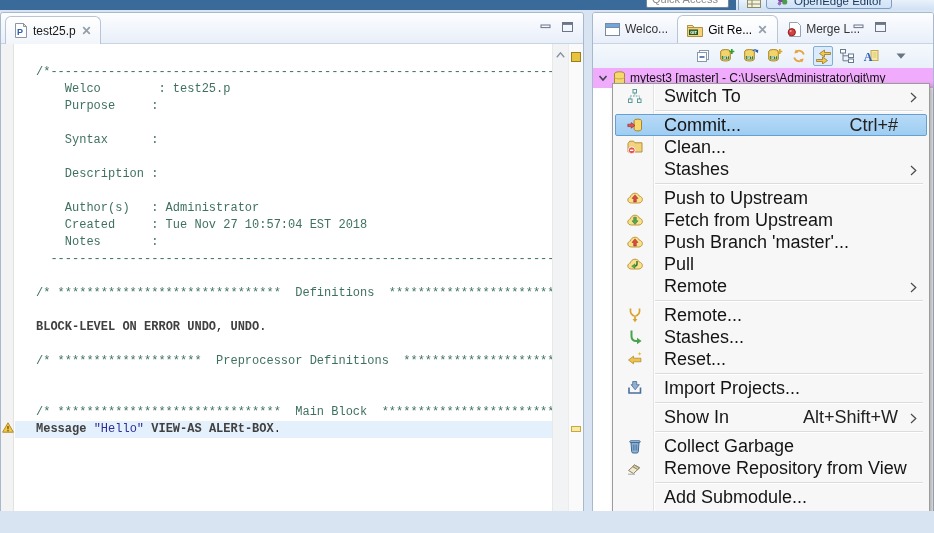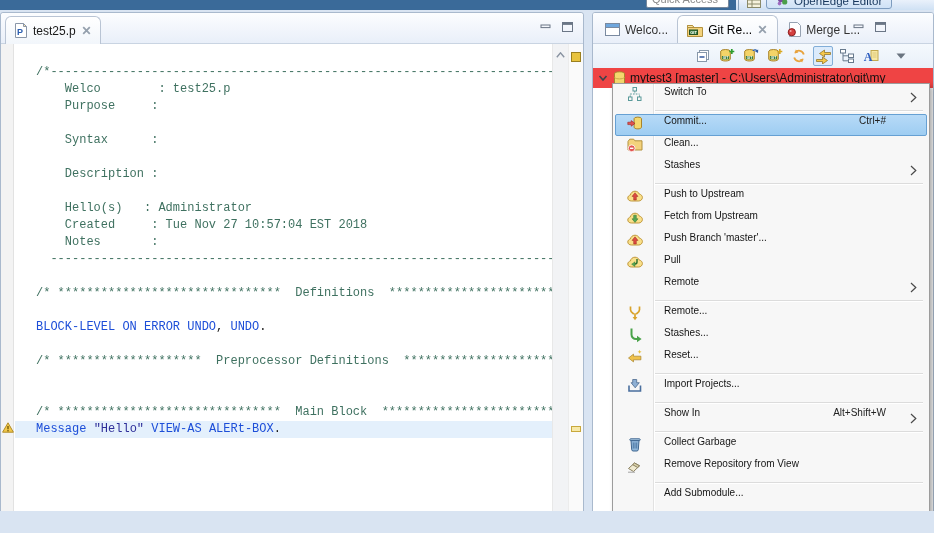--- a/index.html
+++ b/index.html
@@ -22,50 +22,50 @@
   .etab{position:absolute;left:4px;top:3px;height:28px;display:flex;align-items:center;gap:5px;padding:0 8px;background:linear-gradient(#ffffff,#f2f6fb);border:1px solid #b9c4d4;border-bottom:none;border-radius:6px 6px 0 0;font-size:12px;color:#1a1a1a;white-space:nowrap}
   .ewin{position:absolute;right:9px;top:8px;display:flex;gap:8px}
   .wbtn{width:14px;height:12px;display:flex;align-items:center;justify-content:center}
   .ebody{position:absolute;top:31px;left:0;right:0;bottom:0;background:#fff}
   .gutter{position:absolute;left:0;top:0;bottom:0;width:13px;background:#f3f3f3;border-right:1px solid #e2e2e2}
   .warning-marker{position:absolute;left:1px;top:378px;z-index:2}
   .code{position:absolute;left:14px;top:0;right:31px;bottom:0;overflow:hidden;font-family:"Liberation Mono",monospace;font-size:12px;line-height:17px;padding-top:3px}
   .code-line{height:17px;white-space:pre;padding-left:21px}
   .code-line.hl{background:#e4f0fc}
   .tok-c{color:#3f7160}
-  .tok-k{color:#1d4ed8;font-weight:normal}
+  .tok-k{color:#404040;font-weight:bold}
   .tok-s{color:#2e2e99}
   .tok-p{color:#1a1a1a}
   .vscroll{position:absolute;top:0;bottom:0;right:15px;width:16px;background:#f2f3f5;border-left:1px solid #e8e8e8;display:flex;justify-content:center;align-items:flex-start}
   .vscroll .icon{margin-top:8px}
   .overview{position:absolute;top:0;bottom:0;right:0;width:15px;background:#fafafa;border-left:1px solid #ececec}
   .ov-header{position:absolute;top:8px;left:2px;width:10px;height:10px;background:#e8c33f;border:1px solid #9a7f1f}
   .ov-warn{position:absolute;top:382px;left:2px;width:10px;height:6px;background:#f7e9a8;border:1px solid #c8a83c}
 
   
   .right-pane{position:absolute;left:592px;top:12px;width:342px;height:521px;background:#fff;border:1px solid #a9b9cd;border-radius:3px 3px 0 0;overflow:hidden}
   .rtabbar{position:relative;height:31px;background:linear-gradient(#fcfdff,#e9eff9);border-bottom:1px solid #c9d4e2;display:flex;align-items:flex-end;padding-left:3px}
   .rtab{display:flex;align-items:center;gap:5px;height:27px;padding:0 9px;font-size:12px;color:#333;white-space:nowrap}
   .rtab.active{background:linear-gradient(#ffffff,#f2f6fb);border:1px solid #b9c4d4;border-bottom:none;border-radius:6px 6px 0 0;color:#000;height:28px}
   .rwin{position:absolute;right:46px;top:8px;display:flex;gap:8px}
   .rtoolbar{height:24px;display:flex;align-items:center;justify-content:flex-end;gap:4px;padding-right:22px;background:linear-gradient(#f5f9fd,#e9f0f9)}
   .tbtn{min-width:20px;height:20px;display:flex;align-items:center;justify-content:center;border:1px solid transparent;border-radius:2px}
   .tbtn.toggled{background:#dcebfb;border-color:#82aed8}
   .tbtn.menu-drop{margin-left:6px}
-  .rtree{background:#ef4444}
+  .rtree{background:#f0abfc}
   .tree-row{display:flex;align-items:center;gap:4px;height:20px;padding-left:4px;font-size:12px;color:#111;white-space:nowrap;overflow:hidden}
 
   
   .context-menu{position:absolute;left:612px;top:83px;width:318px;height:462px;background:#f7f7f7;border:1px solid #9c9c9c;box-shadow:3px 3px 5px rgba(0,0,0,.32);z-index:50;padding-top:1px}
   .menu-gutter{position:absolute;left:40px;top:0;bottom:0;width:1px;background:#e2e2e2;box-shadow:1px 0 0 #fff}
-  .menu-item{position:relative;height:22px;display:flex;align-items:flex-start;margin:0 2px;border:1px solid transparent;border-radius:2px;font-size:10px;color:#141414;white-space:nowrap}
+  .menu-item{position:relative;height:22px;display:flex;align-items:center;margin:0 2px;border:1px solid transparent;border-radius:2px;font-size:18px;color:#141414;white-space:nowrap}
   .menu-item.hl{background:linear-gradient(#b7daf7,#9ecdf2);border-color:#66a0d3}
   .mi-icon{width:38px;display:flex;justify-content:center;flex:none}
   .mi-label{padding-left:10px}
-  .mi-short{margin-left:auto;margin-right:40px;color:#222}
+  .mi-short{margin-left:auto;margin-right:28px;color:#222}
   .mi-arrow{position:absolute;right:9px;top:6px}
   .menu-sep{height:2px;background:#dcdcdc;border-bottom:1px solid #ffffff;margin:3px 6px 2px 42px}
 </style>
 </head>
 <body>
 
 <div id="root">
 
   <div class="topbar"></div>
   <div class="topbar-right"></div>
@@ -135,21 +135,21 @@
       <div class="code">
           <div class="code-line"></div>
           <div class="code-line"><span class="tok-c">/*--------------------------------------------------------------------------------------</span></div>
           <div class="code-line"><span class="tok-c">    Welco        : test25.p</span></div>
           <div class="code-line"><span class="tok-c">    Purpose     : </span></div>
           <div class="code-line"></div>
           <div class="code-line"><span class="tok-c">    Syntax      : </span></div>
           <div class="code-line"></div>
           <div class="code-line"><span class="tok-c">    Description : </span></div>
           <div class="code-line"></div>
-          <div class="code-line"><span class="tok-c">    Hello(s)   : Administrator</span></div>
+          <div class="code-line"><span class="tok-c">    Author(s)   : Administrator</span></div>
           <div class="code-line"><span class="tok-c">    Created     : Tue Nov 27 10:57:04 EST 2018</span></div>
           <div class="code-line"><span class="tok-c">    Notes       : </span></div>
           <div class="code-line"><span class="tok-c">  ----------------------------------------------------------------------------------------</span></div>
           <div class="code-line"></div>
           <div class="code-line"><span class="tok-c">/* *******************************  Definitions  *********************************************</span></div>
           <div class="code-line"></div>
           <div class="code-line"><span class="tok-k">BLOCK-LEVEL</span><span class="tok-p"> </span><span class="tok-k">ON</span><span class="tok-p"> </span><span class="tok-k">ERROR</span><span class="tok-p"> </span><span class="tok-k">UNDO</span><span class="tok-p">, </span><span class="tok-k">UNDO</span><span class="tok-p">.</span></div>
           <div class="code-line"></div>
           <div class="code-line"><span class="tok-c">/* ********************  Preprocessor Definitions  *******************************************</span></div>
           <div class="code-line"></div>
@@ -166,21 +166,21 @@
       </div>
       <div class="overview">
         <div class="ov-header"></div>
         <div class="ov-warn"></div>
       </div>
     </div>
   </div>
 
   <div class="right-pane">
     <div class="rtabbar">
-      <div id="rtabs" style="display:flex;align-items:flex-end">
+      <div id="rtabs" style="display:flex;align-items:center">
           <div class="rtab">
             <span class="icon">
               <svg width="15" height="13" viewBox="0 0 15 13">
                 <rect x=".5" y=".5" width="14" height="12" fill="#fff" stroke="#7a8aa0"></rect>
                 <rect x=".5" y=".5" width="14" height="4" fill="#6ea6dd" stroke="#7a8aa0"></rect>
               </svg>
             </span>
             <span>Welco...</span>
           </div>
           <div class="rtab active">

